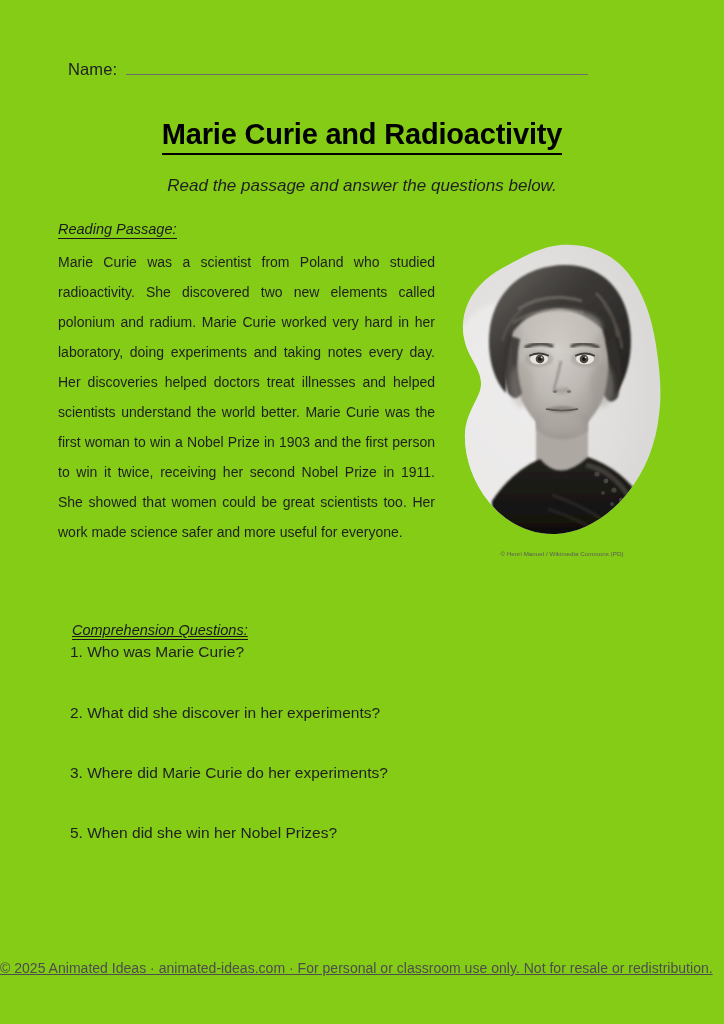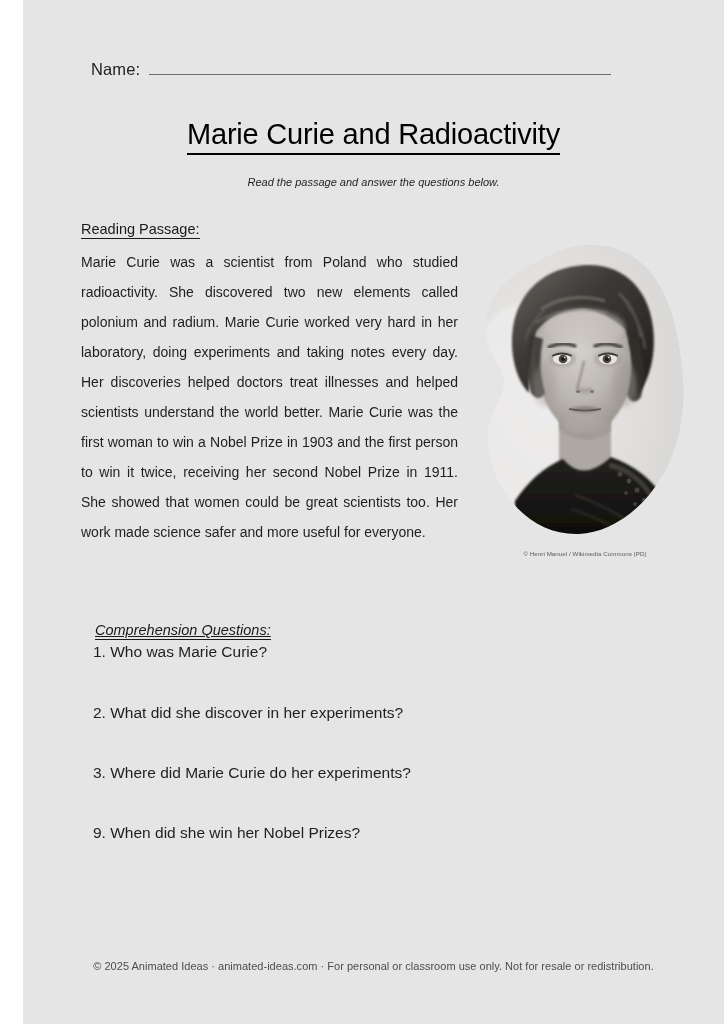--- a/index.html
+++ b/index.html
@@ -12,22 +12,21 @@
     height: 1024px;
     position: relative;
     font-family: "Liberation Sans", sans-serif;
     color: #1a1a1a;
     overflow: hidden;
   }
 
   .page {
     position: absolute;
     inset: 0;
-    background: #e5e5e5;
-    margin-left: 23px;
+    background: #84cc16;
   }
 
   
   .name-row {
     position: absolute;
     left: 68px;
     top: 60px;
     display: flex;
     align-items: baseline;
     width: 520px;
@@ -46,47 +45,48 @@
   }
 
   
   .title {
     position: absolute;
     left: 0;
     right: 0;
     top: 118px;
     text-align: center;
     font-size: 29px;
-    font-weight: 400;
+    font-weight: 700;
     letter-spacing: -0.2px;
     color: #000;
   }
   .title span {
     border-bottom: 2.2px solid #000;
     padding-bottom: 3px;
   }
 
   
   .subtitle {
     position: absolute;
     left: 0;
     right: 0;
     top: 176px;
     text-align: center;
-    font-size: 11px;
+    font-size: 17px;
     font-style: italic;
     color: #1f1f1f;
   }
 
   
   .passage-heading {
     position: absolute;
     left: 58px;
     top: 221px;
     font-size: 14.5px;
+    font-style: italic;
     color: #1a1a1a;
   }
   .passage-heading span {
     border-bottom: 1.3px solid #1a1a1a;
     padding-bottom: 1px;
   }
 
   
   .passage {
     position: absolute;
@@ -154,24 +154,24 @@
   .question:first-child {
     height: 61px;
   }
 
   
   .footer {
     position: absolute;
     left: 0;
     right: 0;
     top: 960px;
-    text-align: center;
-    font-size: 11px;
+    font-size: 14px;
     color: #4d4d4d;
     letter-spacing: 0.02px;
+    text-decoration: underline;
   }
 </style>
 </head>
 <body>
 
 <div class="page">
 
   <div class="name-row">
     <div class="name-label">Name:</div>
     <div class="name-line"></div>
@@ -333,18 +333,18 @@
   <div class="caption">© Henri Manuel / Wikimedia Commons (PD)</div>
 
   <div class="questions-heading">
     <span>Comprehension Questions:</span>
   </div>
 
   <div class="questions">
     <div class="question">1. Who was Marie Curie?</div>
     <div class="question">2. What did she discover in her experiments?</div>
     <div class="question">3. Where did Marie Curie do her experiments?</div>
-    <div class="question">9. When did she win her Nobel Prizes?</div>
+    <div class="question">5. When did she win her Nobel Prizes?</div>
   </div>
 
   <div class="footer">© 2025 Animated Ideas · animated-ideas.com · For personal or classroom use only. Not for resale or redistribution.</div>
 
 </div>
 
 </body></html>

